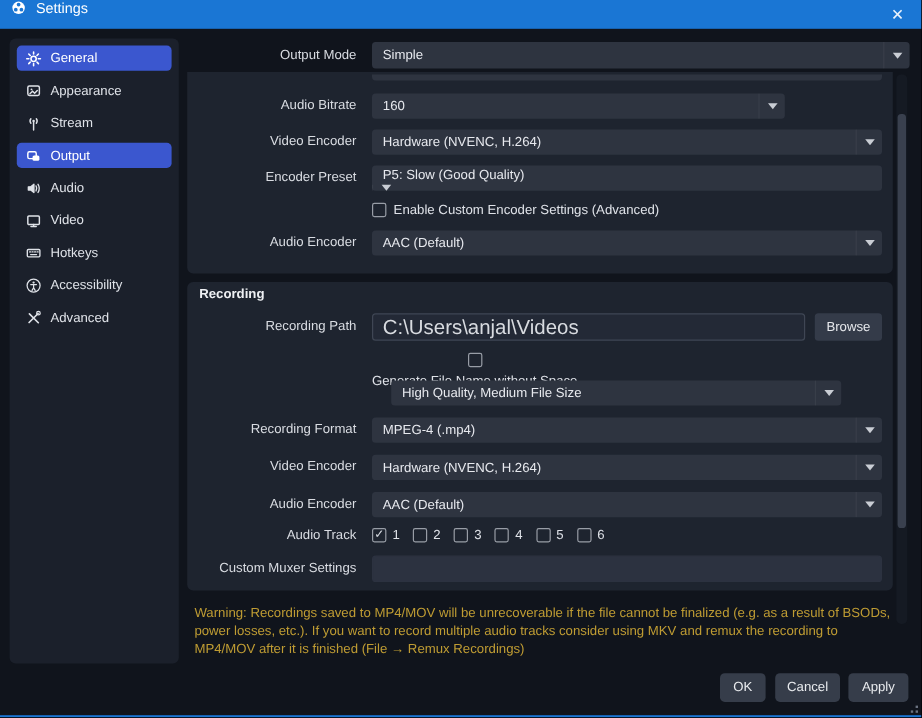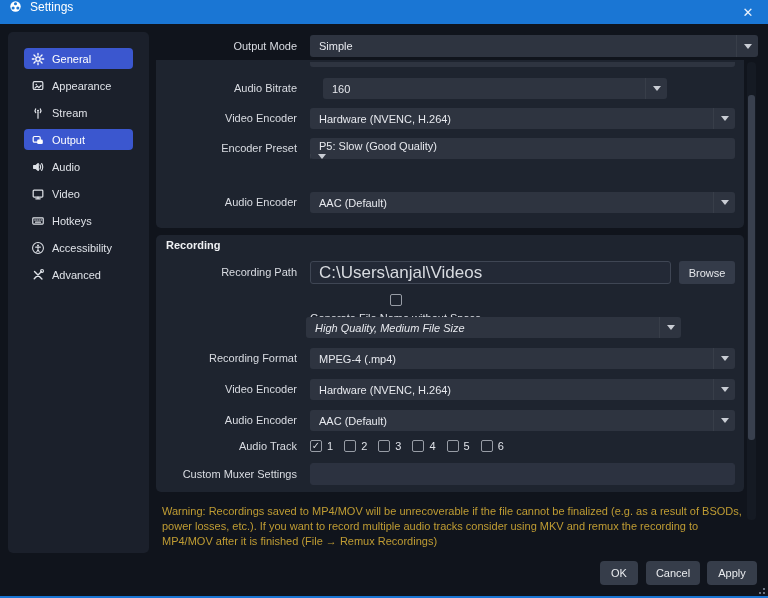--- a/index.html
+++ b/index.html
@@ -16,21 +16,21 @@
   }
   .titlebar .title { color:#fff; font-size:12px; }
   .close-btn {
     position:absolute; right:0; top:0; width:40px; height:24px;
     display:flex; align-items:center; justify-content:center;
     color:#eaf2fc; font-size:13px; cursor:default;
   }
   
   .sidebar {
     position:absolute; left:8px; top:32px; width:141px; height:521px;
-    background:#1b202b; border-radius:5px; padding:16px;
+    background:#1b202b; border-radius:5px; padding:6px;
   }
   .side-item {
     height:21px; margin-bottom:6px; display:flex; align-items:center; gap:7px;
     padding:0 7px; border-radius:4px; color:#dfe2e8; font-size:11px; white-space:nowrap;
   }
   .side-item.selected { background:#3b57cf; color:#ffffff; }
   .side-item .icon { width:14px; height:14px; display:flex; }
   .side-item .icon svg { width:14px; height:14px; }
   
   .field-label {
@@ -226,21 +226,21 @@
     <span class="val">Simple</span>
     <span class="arrow-zone">
         <span class="caret"></span>
       </span>
   </div>
 
   <div class="group group1"></div>
   <div class="clipped-combo"></div>
 
   <div class="field-label" style="top:78px;">Audio Bitrate</div>
-  <div class="dropdown" style="left:310px; top:78px; width:344px; height:21px;margin-left:13px;">
+  <div class="dropdown" style="left:310px; top:78px; width:344px; height:21px;">
     <span class="val">160</span>
     <span class="arrow-zone">
         <span class="caret"></span>
       </span>
   </div>
 
   <div class="field-label" style="top:108px;">Video Encoder</div>
   <div class="dropdown" style="left:310px; top:108px; width:425px; height:21px;">
     <span class="val">Hardware (NVENC, H.264)</span>
     <span class="arrow-zone">
@@ -249,20 +249,24 @@
   </div>
 
   <div class="field-label" style="top:138px;">Encoder Preset</div>
   <div class="dropdown" style="left:310px; top:138px; width:425px; height:21px;flex-direction:column;">
     <span class="val">P5: Slow (Good Quality)</span>
     <span class="arrow-zone">
         <span class="caret"></span>
       </span>
   </div>
 
+  <div class="check-row" style="left:310px; top:169px;">
+    <span class="checkbox"></span>
+    <span class="check-label">Enable Custom Encoder Settings (Advanced)</span>
+  </div>
 
   <div class="field-label" style="top:192px;">Audio Encoder</div>
   <div class="dropdown" style="left:310px; top:192px; width:425px; height:21px;">
     <span class="val">AAC (Default)</span>
     <span class="arrow-zone">
         <span class="caret"></span>
       </span>
   </div>
 
   <div class="group group2"></div>
@@ -270,21 +274,21 @@
 
   <div class="field-label" style="top:262px;">Recording Path</div>
   <input class="text-input" style="left: 310px; top: 261px; width: 361px; height: 23px;" value="C:\Users\anjal\Videos">
   <div class="browse-btn">Browse</div>
 
   <div class="check-row" style="left:310px; top:294px;flex-direction:column;">
     <span class="checkbox"></span>
     <span class="check-label">Generate File Name without Space</span>
   </div>
 
-  <div class="dropdown" style="left:306px; top:317px; width:375px; height:21px;font-style:italic;">
+  <div class="dropdown" style="left:326px; top:317px; width:375px; height:21px;">
     <span class="val">High Quality, Medium File Size</span>
     <span class="arrow-zone">
         <span class="caret"></span>
       </span>
   </div>
 
   <div class="field-label" style="top:348px;">Recording Format</div>
   <div class="dropdown" style="left:310px; top:348px; width:425px; height:21px;text-align:center;">
     <span class="val">MPEG-4 (.mp4)</span>
     <span class="arrow-zone">

